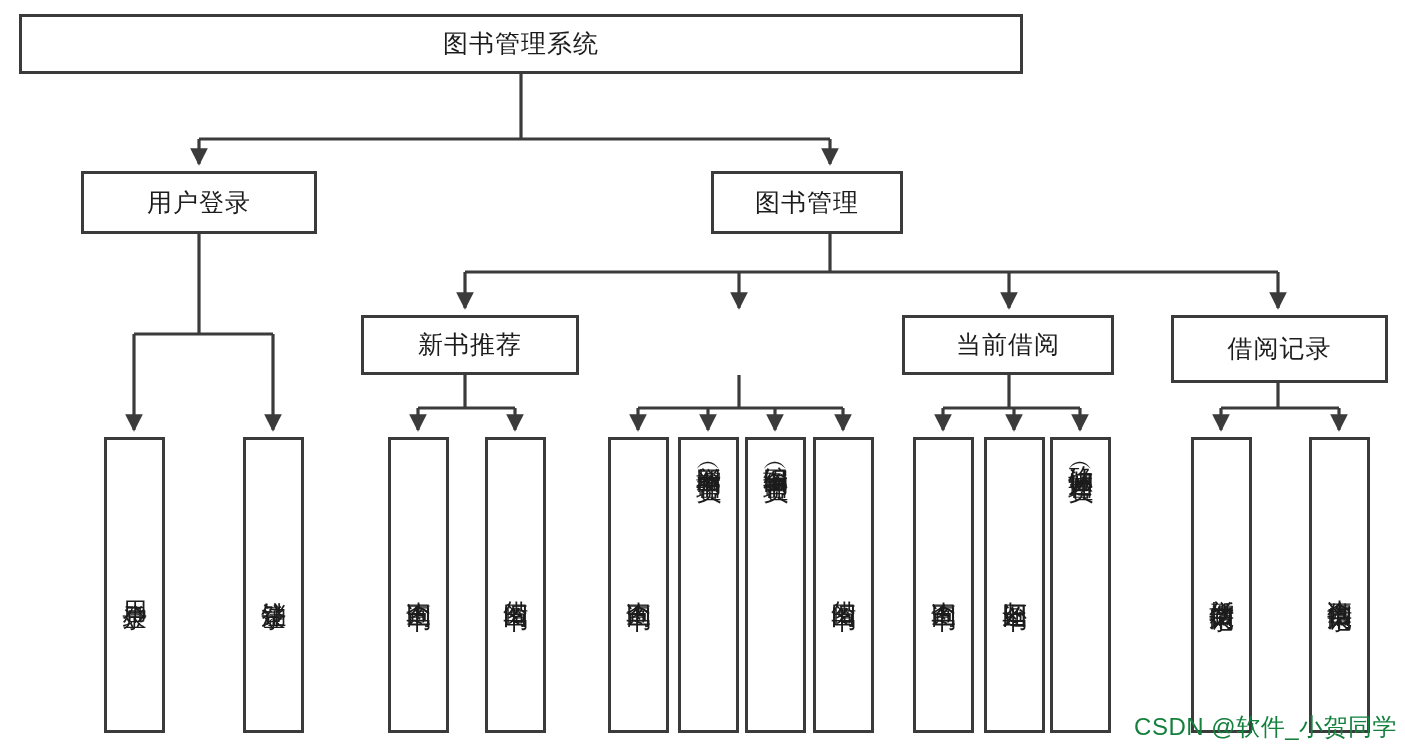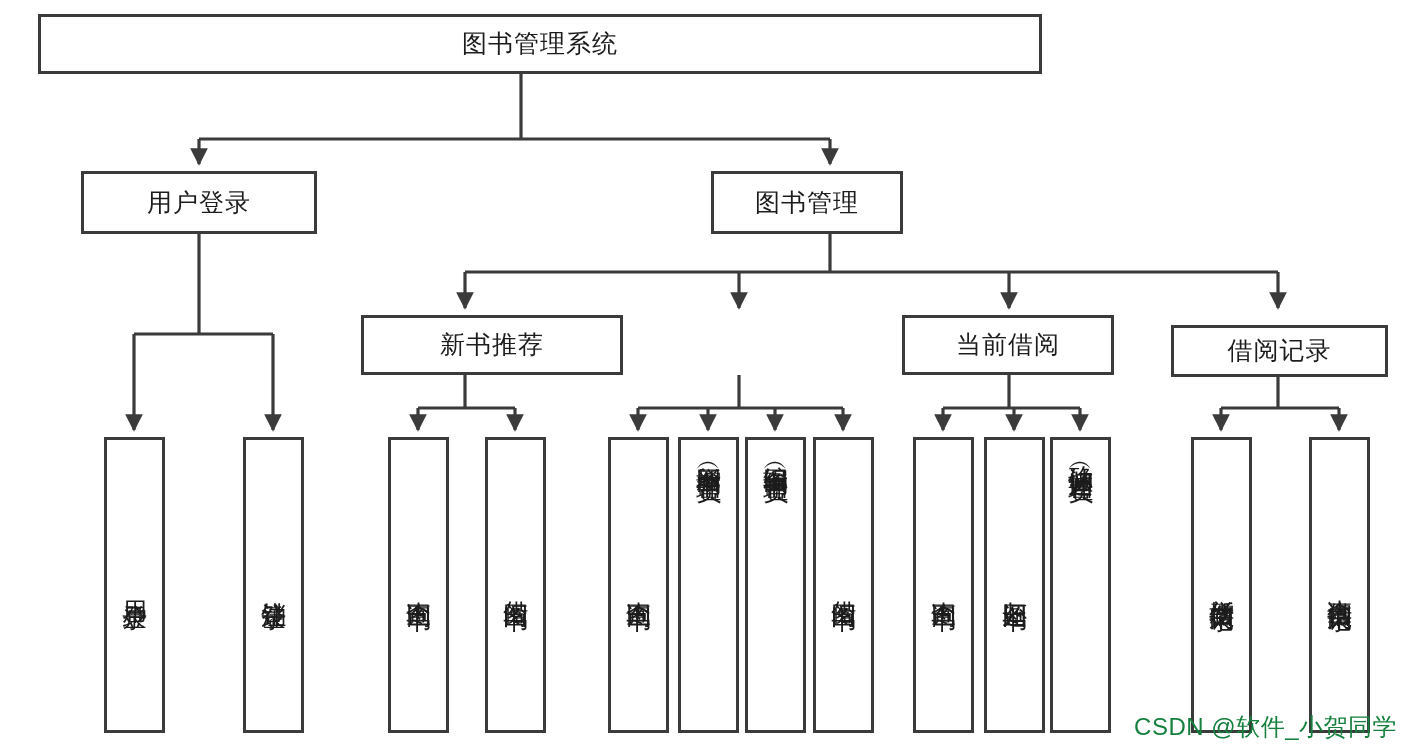--- a/index.html
+++ b/index.html
@@ -120,38 +120,38 @@
       <path d="M 1014 408 L 1014 430" marker-end="url(#arrow)"></path>
       <path d="M 1080 408 L 1080 430" marker-end="url(#arrow)"></path>
 
       <path d="M 1278 375 L 1278 408"></path>
       <path d="M 1221 408 L 1339 408"></path>
       <path d="M 1221 408 L 1221 430" marker-end="url(#arrow)"></path>
       <path d="M 1339 408 L 1339 430" marker-end="url(#arrow)"></path>
     </g>
   </svg>
 
-  <div class="node" style="left: 19px; top: 14px; width: 1004px; height: 60px; margin-left: 19px;">
+  <div class="node" style="left: 19px; top: 14px; width: 1004px; height: 60px;">
     <span class="label">图书管理系统</span>
   </div>
 
   <div class="node" style="left: 81px; top: 171px; width: 236px; height: 63px;">
     <span class="label">用户登录</span>
   </div>
   <div class="node" style="left: 711px; top: 171px; width: 192px; height: 63px;">
     <span class="label">图书管理</span>
   </div>
 
-  <div class="node" style="left: 361px; top: 315px; width: 262px; height: 60px;">
+  <div class="node" style="left: 361px; top: 315px; width: 218px; height: 60px;">
     <span class="label">新书推荐</span>
   </div>
   <div class="node" style="left: 902px; top: 315px; width: 212px; height: 60px;">
     <span class="label">当前借阅</span>
   </div>
-  <div class="node" style="left: 1171px; top: 325px; width: 217px; height: 52px;">
+  <div class="node" style="left: 1171px; top: 315px; width: 217px; height: 68px;">
     <span class="label">借阅记录</span>
   </div>
 
   <div class="node leaf" style="left: 104px; top: 437px; width: 61px; height: 296px;">
     <span class="label">用户登录</span>
   </div>
   <div class="node leaf" style="left: 243px; top: 437px; width: 61px; height: 296px;">
     <span class="label">注销登录</span>
   </div>
   <div class="node leaf" style="left: 388px; top: 437px; width: 61px; height: 296px;">

